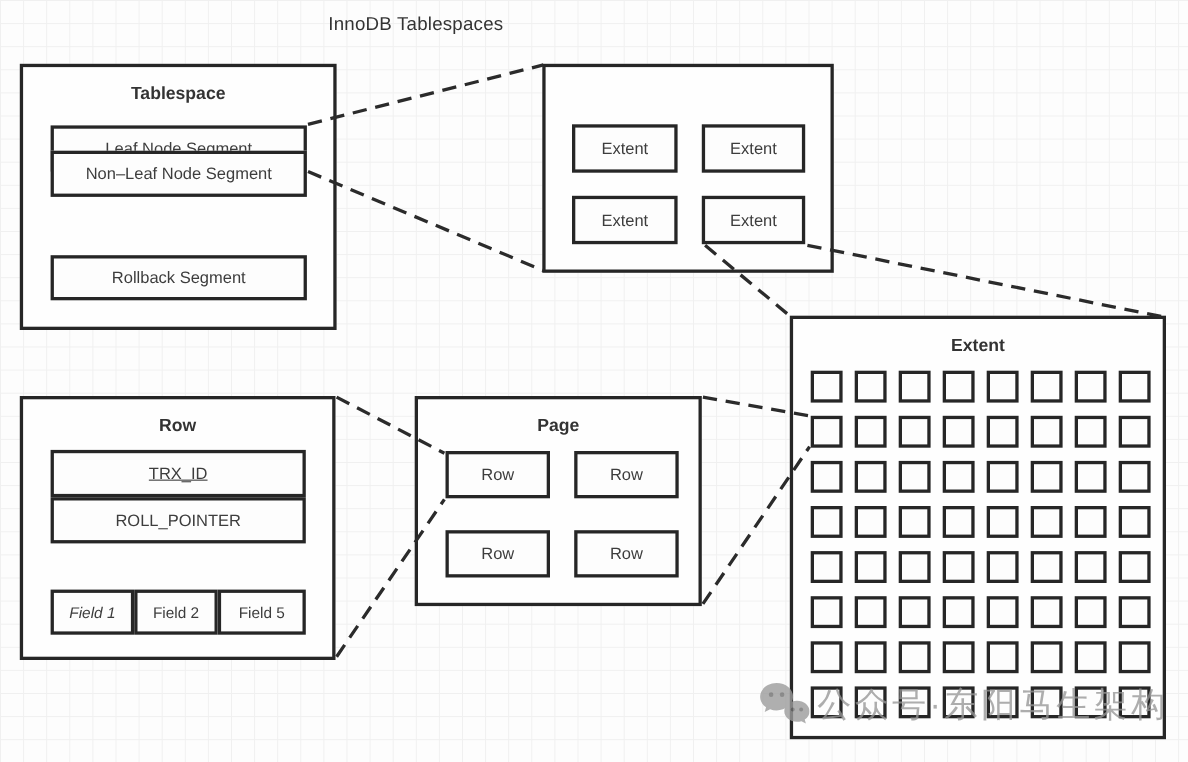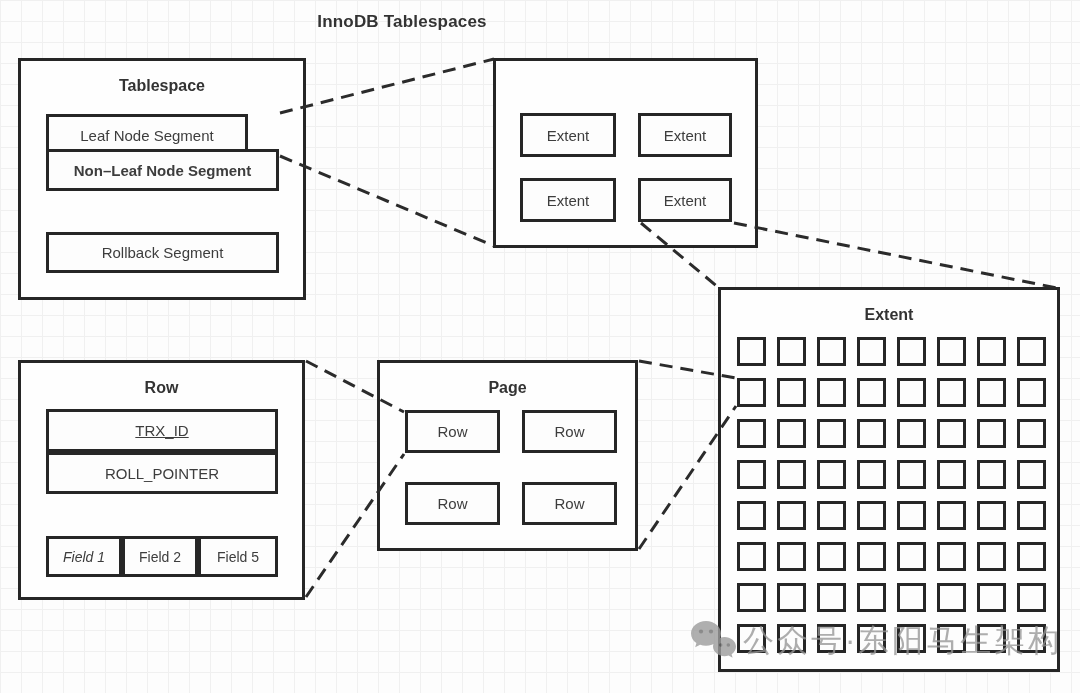--- a/index.html
+++ b/index.html
@@ -11,22 +11,22 @@
     position:relative;
     width:1080px;height:693px;
     overflow:hidden;
     background-color:#fdfdfd;
     background-image:
       linear-gradient(to right,#f0f0f0 1px,transparent 1px),
       linear-gradient(to bottom,#f0f0f0 1px,transparent 1px);
     background-size:21px 21px;
   }
   .diagram-title{
-    position:absolute;left:402px;top:12px;transform:translateX(-50%);
-    font-size:17px;font-weight:700;color:#333;white-space:nowrap;
+    position:absolute;left:378px;top:12px;transform:translateX(-50%);
+    font-size:17px;font-weight:400;color:#333;white-space:nowrap;
     letter-spacing:.2px;
   }
   .box{
     position:absolute;
     border:3px solid #262626;
     background:#fefefe;
     box-sizing:border-box;
     z-index:1;
   }
   .box-title{
@@ -75,22 +75,22 @@
 </style>
 </head>
 <body>
 
 <div class="canvas">
 
   <div class="diagram-title">InnoDB Tablespaces</div>
 
   <div class="box" style="left:18px;top:58px;width:288px;height:242px;">
     <div class="box-title">Tablespace</div>
-    <div class="cell" style="left:25px;top:53px;width:202px;height:42px;">Leaf Node Segment</div>
-    <div class="cell" style="left:25px;top:88px;width:233px;height:42px;font-weight:bold;">Non–Leaf Node Segment</div>
+    <div class="cell" style="left:25px;top:53px;width:233px;height:42px;">Leaf Node Segment</div>
+    <div class="cell" style="left:25px;top:76px;width:233px;height:42px;">Non–Leaf Node Segment</div>
     <div class="cell" style="left:25px;top:171px;width:233px;height:41px;">Rollback Segment</div>
   </div>
 
   <div class="box" style="left:493px;top:58px;width:265px;height:190px;">
     <div class="cell" style="left:24px;top:52px;width:96px;height:44px;">Extent</div>
     <div class="cell" style="left:142px;top:52px;width:94px;height:44px;">Extent</div>
     <div class="cell" style="left:24px;top:117px;width:96px;height:44px;">Extent</div>
     <div class="cell" style="left:142px;top:117px;width:94px;height:44px;">Extent</div>
   </div>
 

